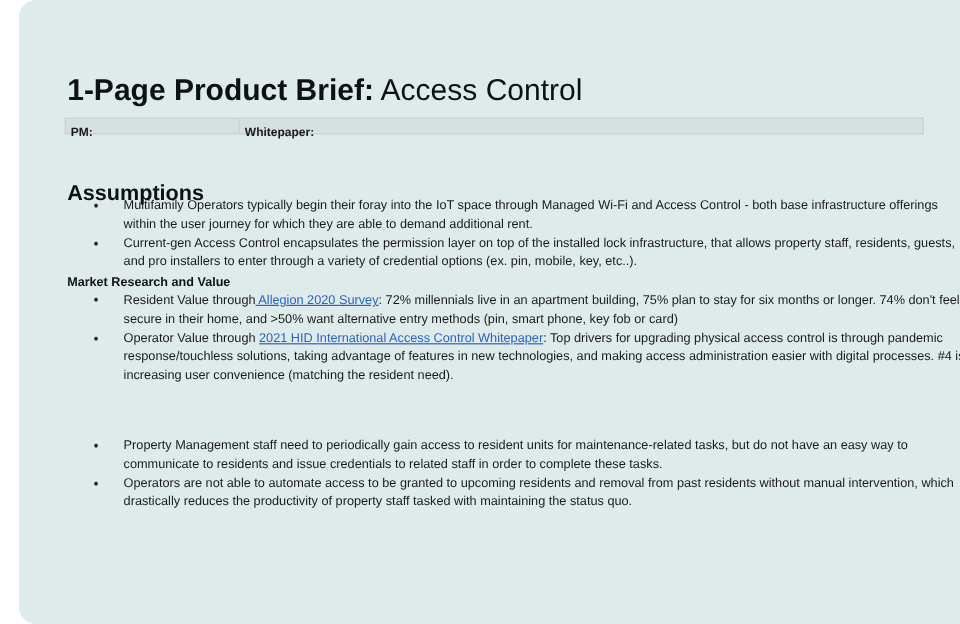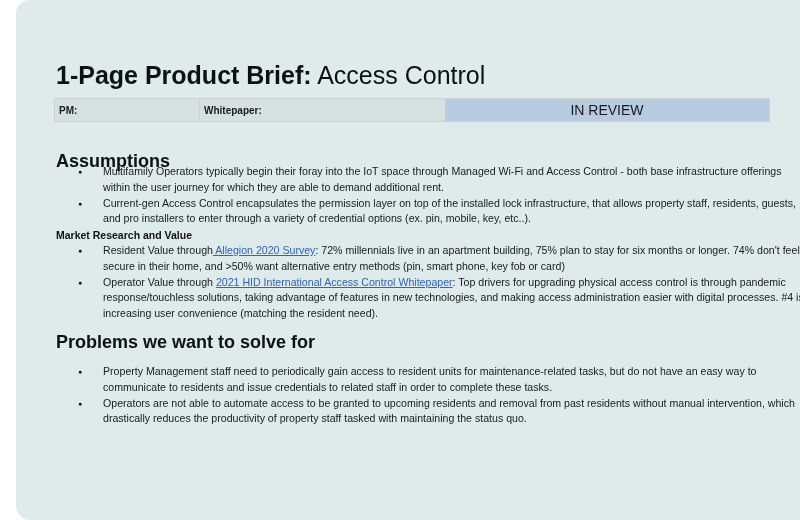--- a/index.html
+++ b/index.html
@@ -1,21 +1,21 @@
 <!DOCTYPE html>
 <html><head>
 <meta charset="utf-8">
 <style>
   html, body { margin:0; padding:0; }
   body { width:800px; height:520px; background:#ffffff; overflow:hidden; font-family:"Liberation Sans", sans-serif; color:#111; }
   .page { position:absolute; left:0; top:0; width:800px; height:520px; background:#dfeaea; border-radius:14px; overflow:hidden;margin-left:16px; }
   .title { position:absolute; left:40px; top:60px; font-size:25px; line-height:30px; color:#0d1111; white-space:nowrap; }
   .title b { font-weight:bold; }
   .title .rest { font-weight:normal; }
-  .meta { position:absolute; left:38px; top:98px; width:716px; height:24px; display:flex; border:1px solid #c9d3d3; box-sizing:border-box; background:#d6e0e0; }
+  .meta { position:absolute; left:38px; top:98px; width:716px; height:14px; display:flex; border:1px solid #c9d3d3; box-sizing:border-box; background:#d6e0e0; }
   .meta .cell { font-size:10px; font-weight:bold; line-height:23px; padding-left:4px; border-right:1px solid #c9d3d3; box-sizing:border-box; color:#1a1a1a; }
   .meta .c1 { width:145px; }
   .meta .c2 { width:215px; }
   .meta .c3 { width:245px; border-right:none; }
   .meta .status { flex:1; background:#b7cce0; font-weight:normal; font-size:14px; text-align:center; line-height:23px; color:#1a1a1a; }
   h2 { position:absolute; left:40px; margin:0; font-size:18px; font-weight:bold; color:#0d1111; }
   .h-assump { top:151px; }
   .h-problems { top:332px; }
   .sub { position:absolute; left:40px; top:229px; font-size:10.5px; font-weight:bold; color:#111; }
   ul { position:absolute; left:60px; margin:0; padding:0; list-style:none; width:730px; }
@@ -31,34 +31,32 @@
 
 <div class="page">
 
   <div class="title">
     <b>1-Page Product Brief:</b><span class="rest"> Access Control</span>
   </div>
 
   <div class="meta">
     <div class="cell c1">PM:</div>
     <div class="cell c3">Whitepaper:</div>
-    <div class="status">IN REVIEW</div>
   </div>
 
   <h2 class="h-assump">Assumptions</h2>
   <ul class="ul1">
     <li>Multifamily Operators typically begin their foray into the IoT space through Managed Wi-Fi and Access Control - both base infrastructure offerings within the user journey for which they are able to demand additional rent.</li>
     <li>Current-gen Access Control encapsulates the permission layer on top of the installed lock infrastructure, that allows property staff, residents, guests, and pro installers to enter through a variety of credential options (ex. pin, mobile, key, etc..).</li>
   </ul>
 
   <div class="sub">Market Research and Value</div>
   <ul class="ul2">
     <li><span>Resident Value through</span><a> Allegion 2020 Survey</a><span>: 72% millennials live in an apartment building, 75% plan to stay for six months or longer. 74% don't feel secure in their home, and &gt;50% want alternative entry methods (pin, smart phone, key fob or card)</span></li>
     <li><span>Operator Value through </span><a>2021 HID International Access Control Whitepaper</a><span>: Top drivers for upgrading physical access control is through pandemic response/touchless solutions, taking advantage of features in new technologies, and making access administration easier with digital processes. #4 is increasing user convenience (matching the resident need).</span></li>
   </ul>
 
-  <h2 class="h-problems">Problems we want to solve for</h2>
   <ul class="ul3">
     <li>Property Management staff need to periodically gain access to resident units for maintenance-related tasks, but do not have an easy way to communicate to residents and issue credentials to related staff in order to complete these tasks.</li>
     <li>Operators are not able to automate access to be granted to upcoming residents and removal from past residents without manual intervention, which drastically reduces the productivity of property staff tasked with maintaining the status quo.</li>
   </ul>
 
 </div>
 
 </body></html>

